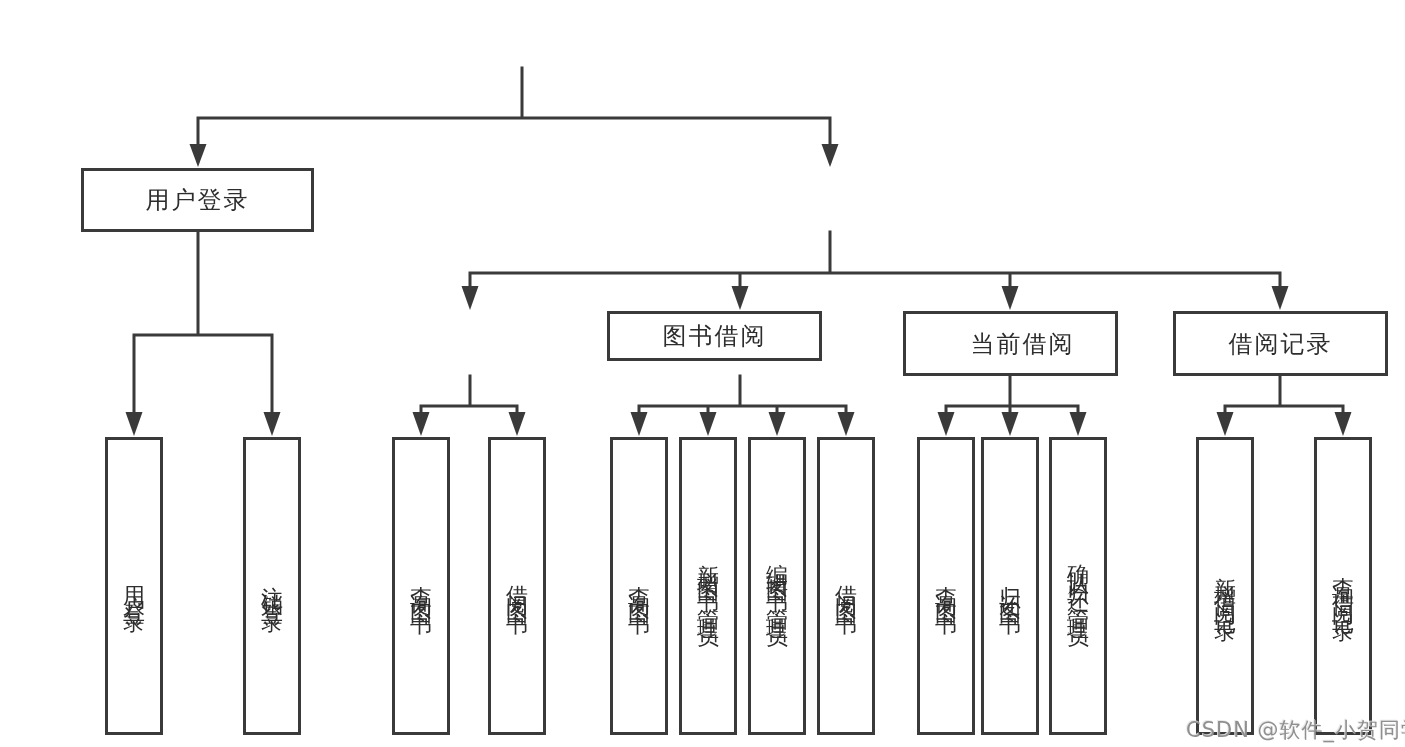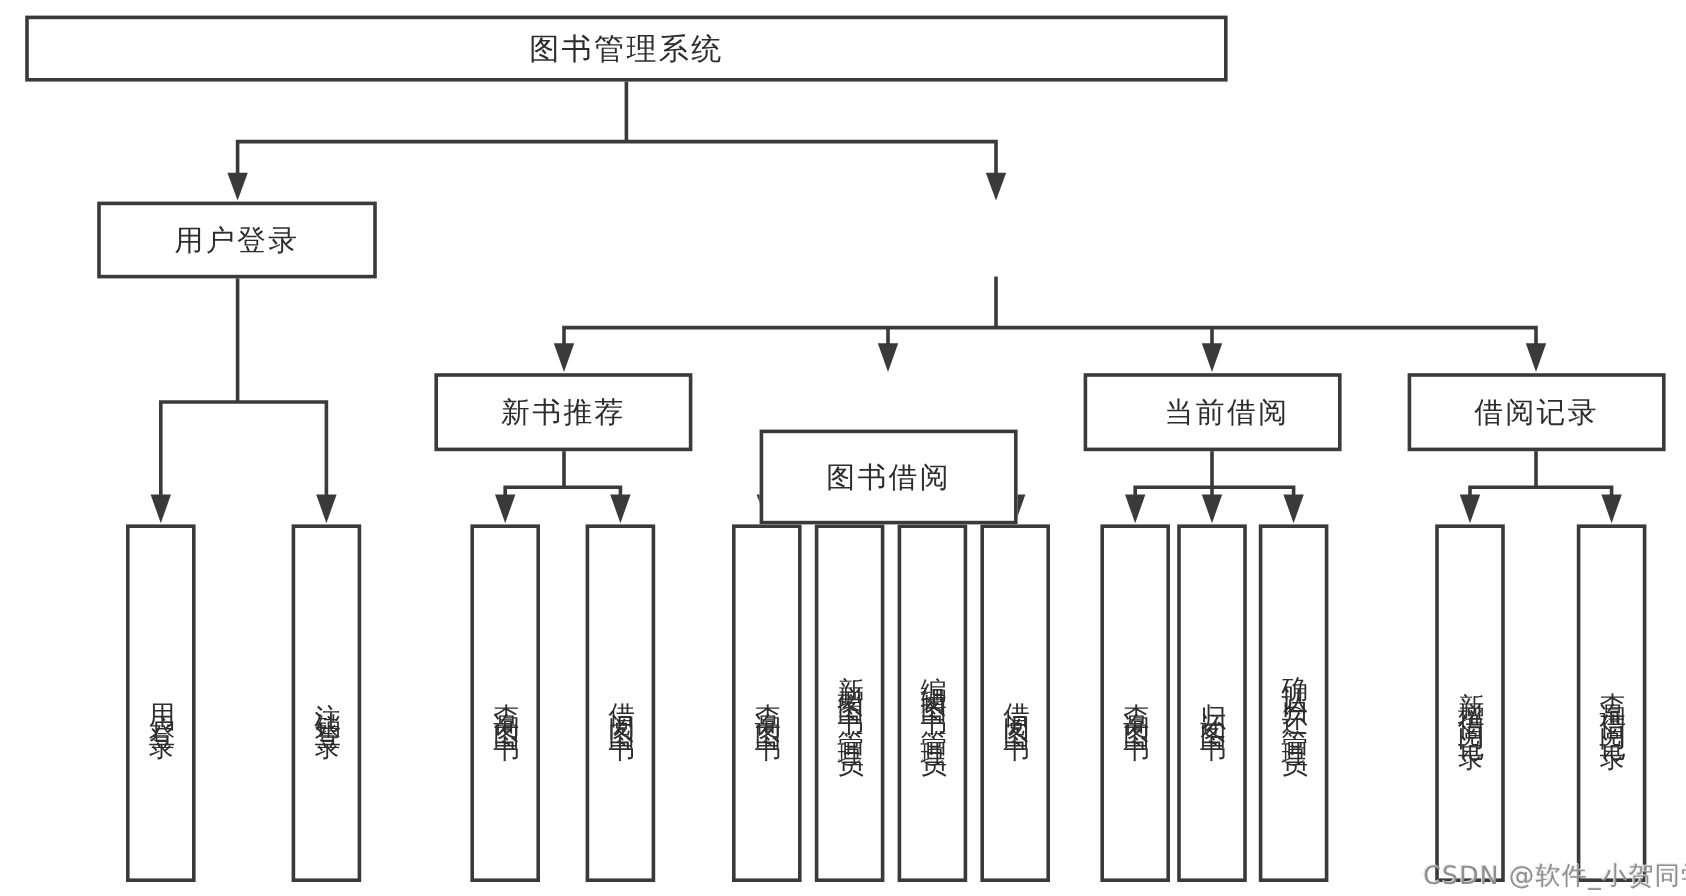--- a/index.html
+++ b/index.html
@@ -67,32 +67,26 @@
       <polygon points="768.5,412 785.5,412 777,436"></polygon>
       <polygon points="837.5,412 854.5,412 846,436"></polygon>
       <polygon points="937.5,412 954.5,412 946,436"></polygon>
       <polygon points="1001.5,412 1018.5,412 1010,436"></polygon>
       <polygon points="1069.5,412 1086.5,412 1078,436"></polygon>
       <polygon points="1216.5,412 1233.5,412 1225,436"></polygon>
       <polygon points="1334.5,412 1351.5,412 1343,436"></polygon>
     </g>
   </svg>
 
-  <div class="node root" style="left:21px;top:13px;width:1002px;height:55px;">
-    <span>图书管理系统</span>
-  </div>
 
   <div class="node" style="left:81px;top:168px;width:233px;height:64px;">
     <span>用户登录</span>
   </div>
 
-  <div class="node" style="left:362px;top:311px;width:215px;height:65px;">
-    <span>新书推荐</span>
-  </div>
-  <div class="node" style="left:633px;top:311px;width:215px;height:79px;margin-top:47px;">
+  <div class="node" style="left:607px;top:311px;width:215px;height:50px;">
     <span>图书借阅</span>
   </div>
   <div class="node" style="left:903px;top:311px;width:215px;height:65px;padding-left:24px;">
     <span>当前借阅</span>
   </div>
   <div class="node" style="left:1173px;top:311px;width:215px;height:65px;">
     <span>借阅记录</span>
   </div>
 
   <div class="leaf" style="left:105px;">

